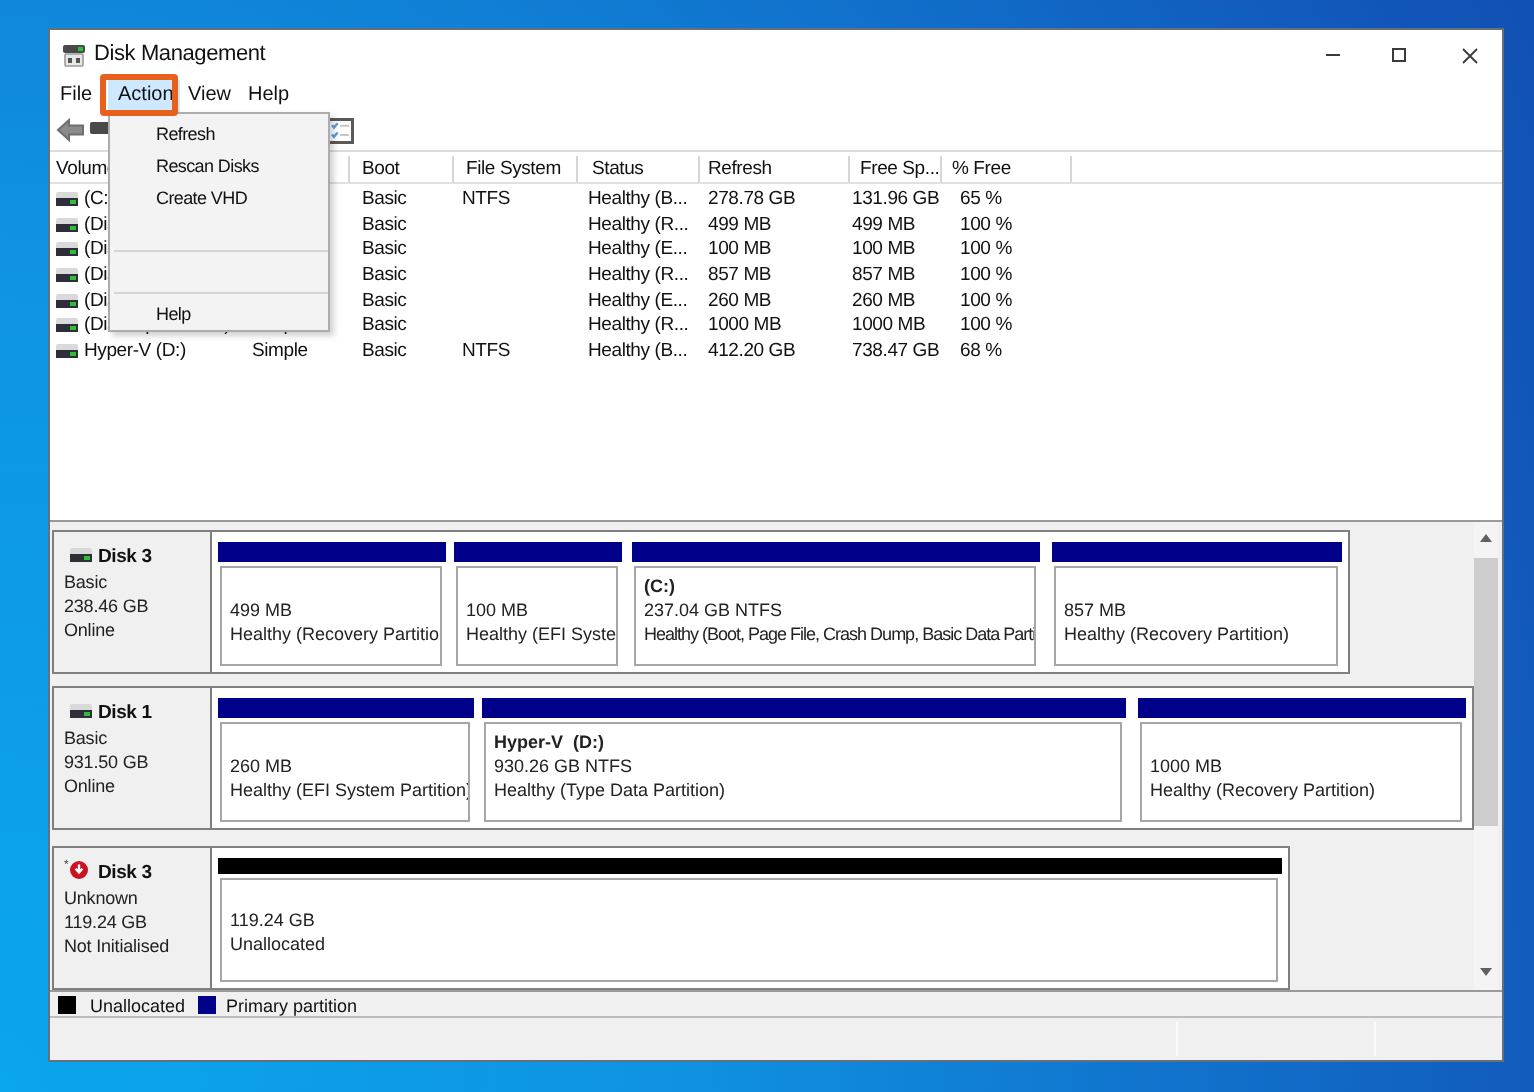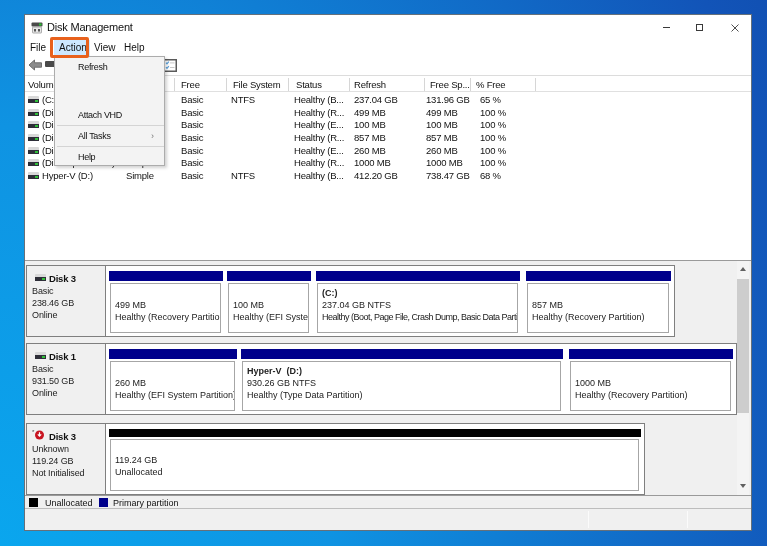--- a/index.html
+++ b/index.html
@@ -107,21 +107,21 @@
         <rect x="0.75" y="0.75" width="12.5" height="11.5" fill="#fff" stroke="#5a5a5a" stroke-width="1.5"></rect>
         <path d="M3 3.6 L4 4.8 L5.8 2.6" stroke="#58a0dc" stroke-width="1.2" fill="none"></path>
         <path d="M3 8.2 L4 9.4 L5.8 7.2" stroke="#58a0dc" stroke-width="1.2" fill="none"></path>
         <rect x="7" y="3.4" width="4.5" height="1" fill="#c8c8c8"></rect>
         <rect x="7" y="8" width="4.5" height="1" fill="#c8c8c8"></rect>
       </svg>
     </div>
 
     <div id="lheader">
       <span style="left:3px">Volume</span>
-      <span style="left:156px">Free</span>
+      <span style="left:156px">Boot</span>
       <span style="left:208px">File System</span>
       <span style="left:271px">Status</span>
       <span style="left:329px">Refresh</span>
       <span style="left:405px">Free Sp...</span>
       <span style="left:451px">% Free</span>
       <div class="hsep" style="left:96px"></div>
       <div class="hsep" style="left:149px"></div>
       <div class="hsep" style="left:201px"></div>
       <div class="hsep" style="left:263px"></div>
       <div class="hsep" style="left:324px"></div>
@@ -131,21 +131,21 @@
     </div>
 
     <div id="lbody">
       <div class="trow" style="top:0px">
           <i class="vicon"></i>
           <span style="left:17px">(C:)</span>
           <span style="left:101px">Simple</span>
           <span style="left:156px">Basic</span>
           <span style="left:206px">NTFS</span>
           <span style="left:269px">Healthy (B...</span>
-          <span style="left:329px">237.04 GB</span>
+          <span style="left:329px">278.78 GB</span>
           <span style="left:401px">131.96 GB</span>
           <span style="left:455px">65 %</span>
         </div>
       <div class="trow" style="top:13px">
           <i class="vicon"></i>
           <span style="left:17px">(Disk 0 partition 1)</span>
           <span style="left:101px">Simple</span>
           <span style="left:156px">Basic</span>
           <span style="left:269px">Healthy (R...</span>
           <span style="left:329px">499 MB</span>
@@ -319,21 +319,21 @@
     </div>
 
     <div id="status">
       <div class="ssep" style="left:563px"></div>
       <div class="ssep" style="left:662px"></div>
     </div>
   </div>
 
   <div id="menu">
     <div class="mi" style="top:2px">Refresh</div>
-    <div class="mi" style="top:50px">Attach VHD</div>
+    <div class="mi" style="top:18px">Rescan Disks</div>
+    <div class="mi" style="top:34px">Create VHD</div>
     <div class="msep" style="top:68px"></div>
-    <div class="mi" style="top:71px">All Tasks<span class="abs" style="left:95px;top:0;font-size:9px;color:#777">›</span></div>
     <div class="msep" style="top:89px"></div>
     <div class="mi" style="top:92px">Help</div>
   </div>
 
   <div id="obox"></div>
 </div>
 
 </body></html>

